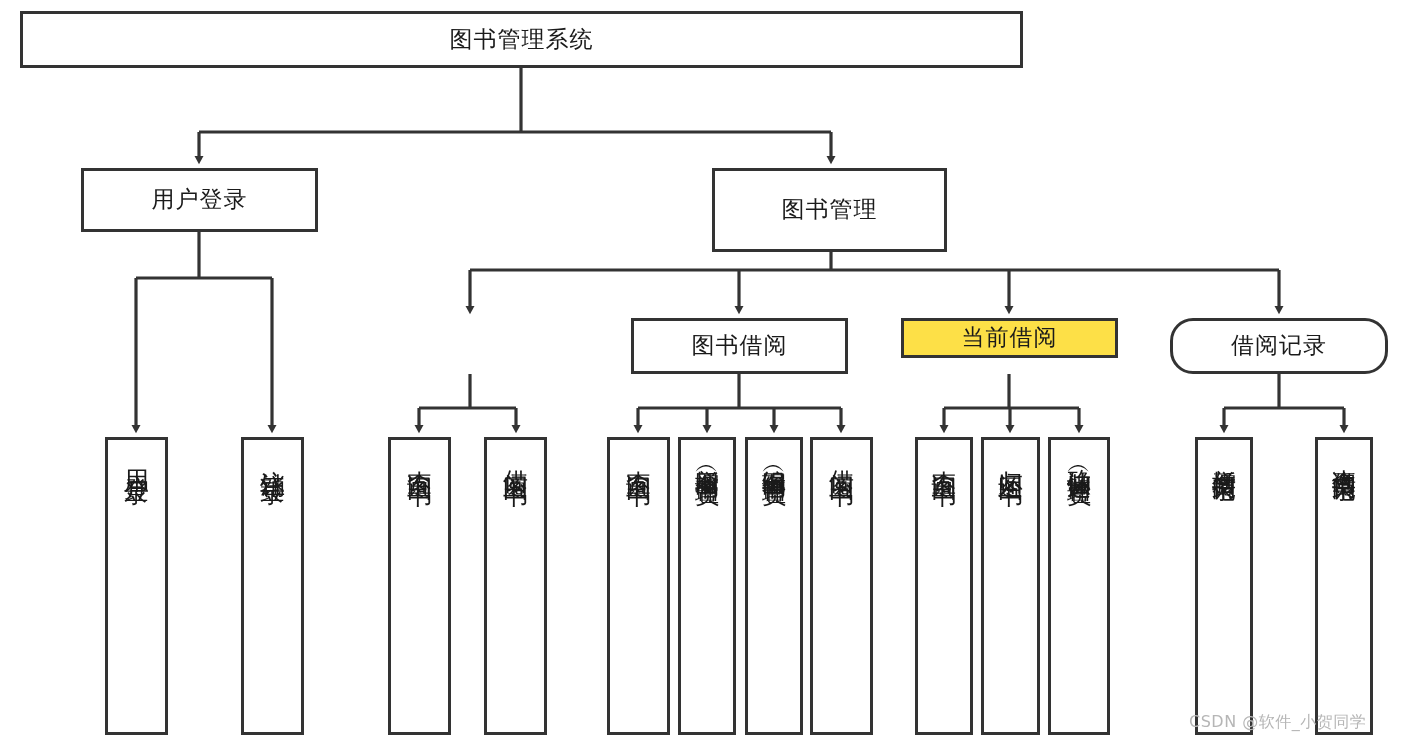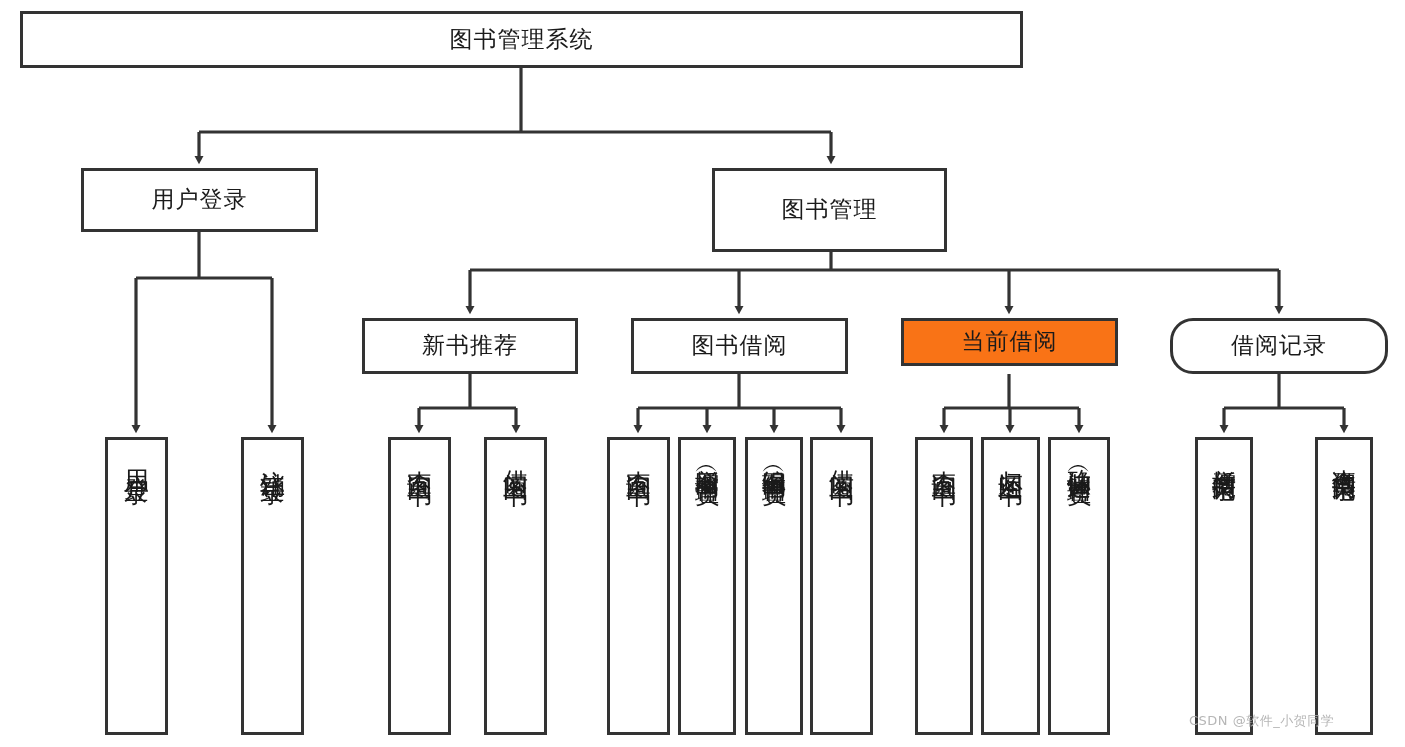--- a/index.html
+++ b/index.html
@@ -67,21 +67,21 @@
     white-space: nowrap;
   }
   .node.vert.tall-text .node-label {
     font-size: 24px;
     letter-spacing: 2px;
   }
   .watermark {
     position: absolute;
     left: 1189px;
     top: 712px;
-    font-size: 13px;
+    font-size: 16px;
     color: #b6b6b6;
     letter-spacing: 0.5px;
     white-space: nowrap;
     font-family: "DejaVu Sans", "Liberation Sans", sans-serif;
   }
 </style>
 </head>
 <body>
 
 <div id="diagram-root">
@@ -140,27 +140,24 @@
     <span class="node-label">图书管理系统</span>
   </div>
 
   <div class="node horiz" id="node-l2-0" style="left: 81px; top: 168px; width: 237px; height: 64px; border-color: rgb(51, 51, 51); background: rgb(255, 255, 255); color: rgb(26, 26, 26);">
     <span class="node-label">用户登录</span>
   </div>
   <div class="node horiz" id="node-l2-1" style="left: 712px; top: 168px; width: 235px; height: 84px; border-color: rgb(51, 51, 51); background: rgb(255, 255, 255); color: rgb(26, 26, 26);">
     <span class="node-label">图书管理</span>
   </div>
 
-  <div class="node horiz" id="node-l3-0" style="left: 362px; top: 318px; width: 216px; height: 56px; border-color: rgb(51, 51, 51); background: rgb(255, 255, 255); color: rgb(26, 26, 26);">
-    <span class="node-label">新书推荐</span>
-  </div>
   <div class="node horiz" id="node-l3-1" style="left: 631px; top: 318px; width: 217px; height: 56px; border-color: rgb(51, 51, 51); background: rgb(255, 255, 255); color: rgb(26, 26, 26);">
     <span class="node-label">图书借阅</span>
   </div>
-  <div class="node horiz" id="node-l3-2" style="left: 901px; top: 318px; width: 217px; height: 48px; border-color: rgb(51, 51, 51); background: #f97316; color: rgb(26, 26, 26);">
+  <div class="node horiz" id="node-l3-2" style="left: 901px; top: 318px; width: 217px; height: 40px; border-color: rgb(51, 51, 51); background: #fde047; color: rgb(26, 26, 26);">
     <span class="node-label">当前借阅</span>
   </div>
   <div class="node horiz" id="node-l3-3" style="left: 1170px; top: 318px; width: 218px; height: 56px; border-color: rgb(51, 51, 51); background: rgb(255, 255, 255); color: rgb(26, 26, 26); border-radius: 23px;">
     <span class="node-label">借阅记录</span>
   </div>
 
   <div class="node vert" id="node-leaf-0" style="left: 105px; top: 437px; width: 63px; height: 298px; border-color: rgb(51, 51, 51); background: rgb(255, 255, 255); color: rgb(26, 26, 26);">
     <span class="node-label">用户登录</span>
   </div>
   <div class="node vert" id="node-leaf-1" style="left: 241px; top: 437px; width: 63px; height: 298px; border-color: rgb(51, 51, 51); background: rgb(255, 255, 255); color: rgb(26, 26, 26);">

